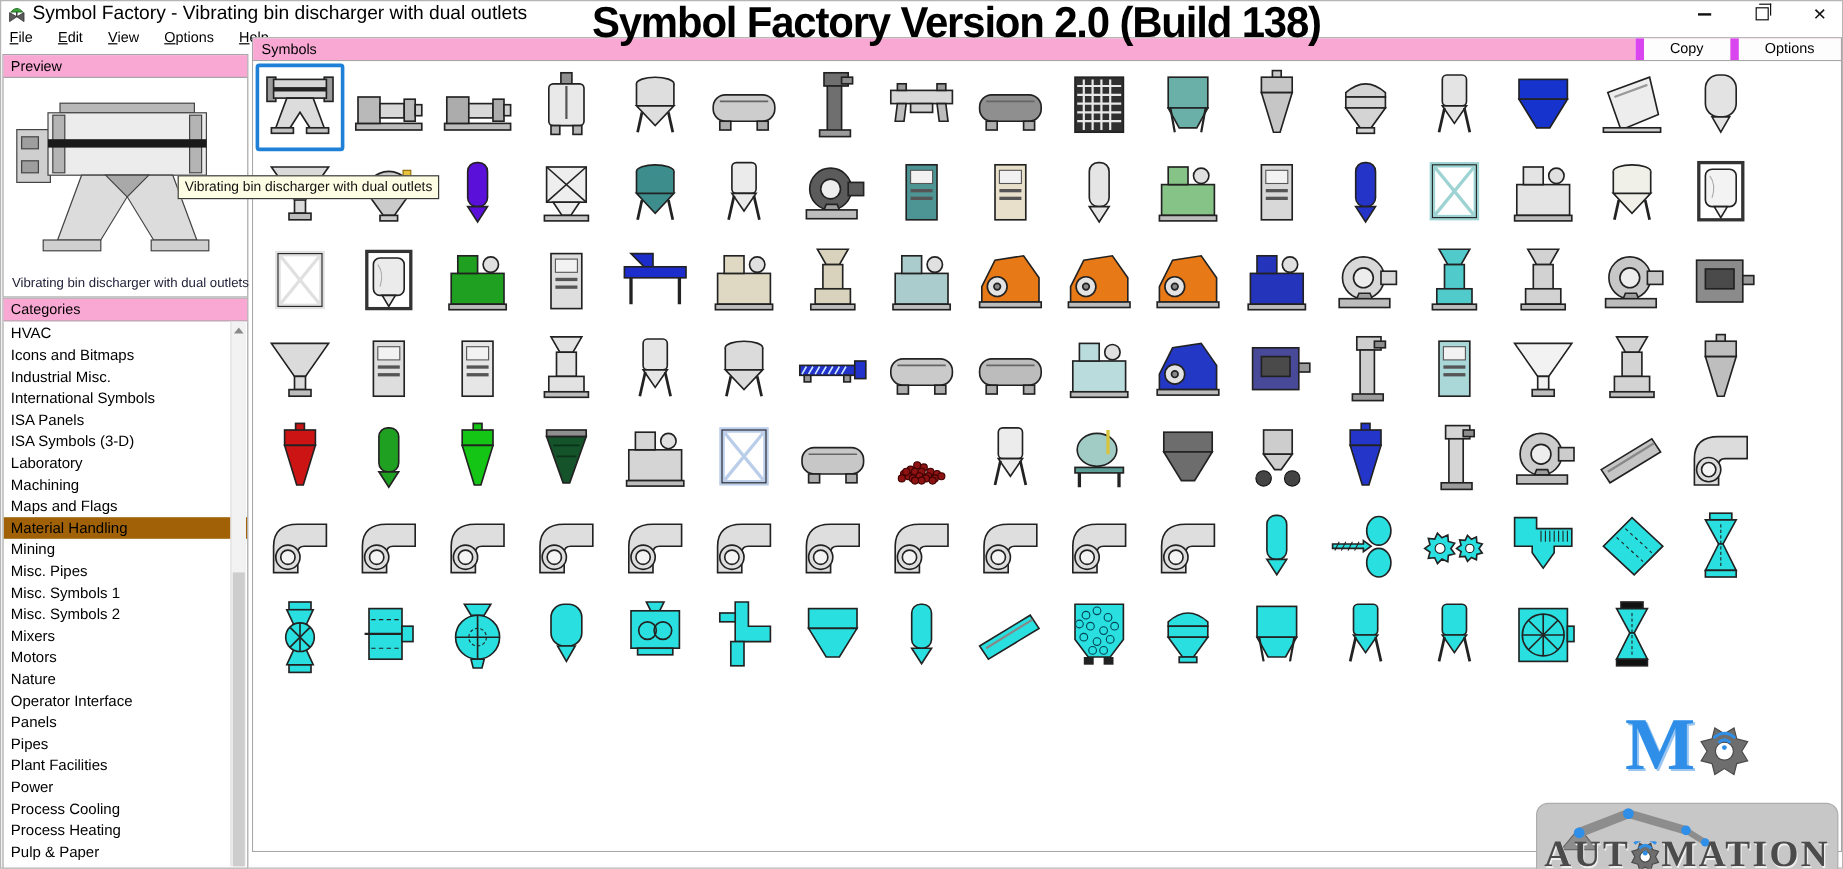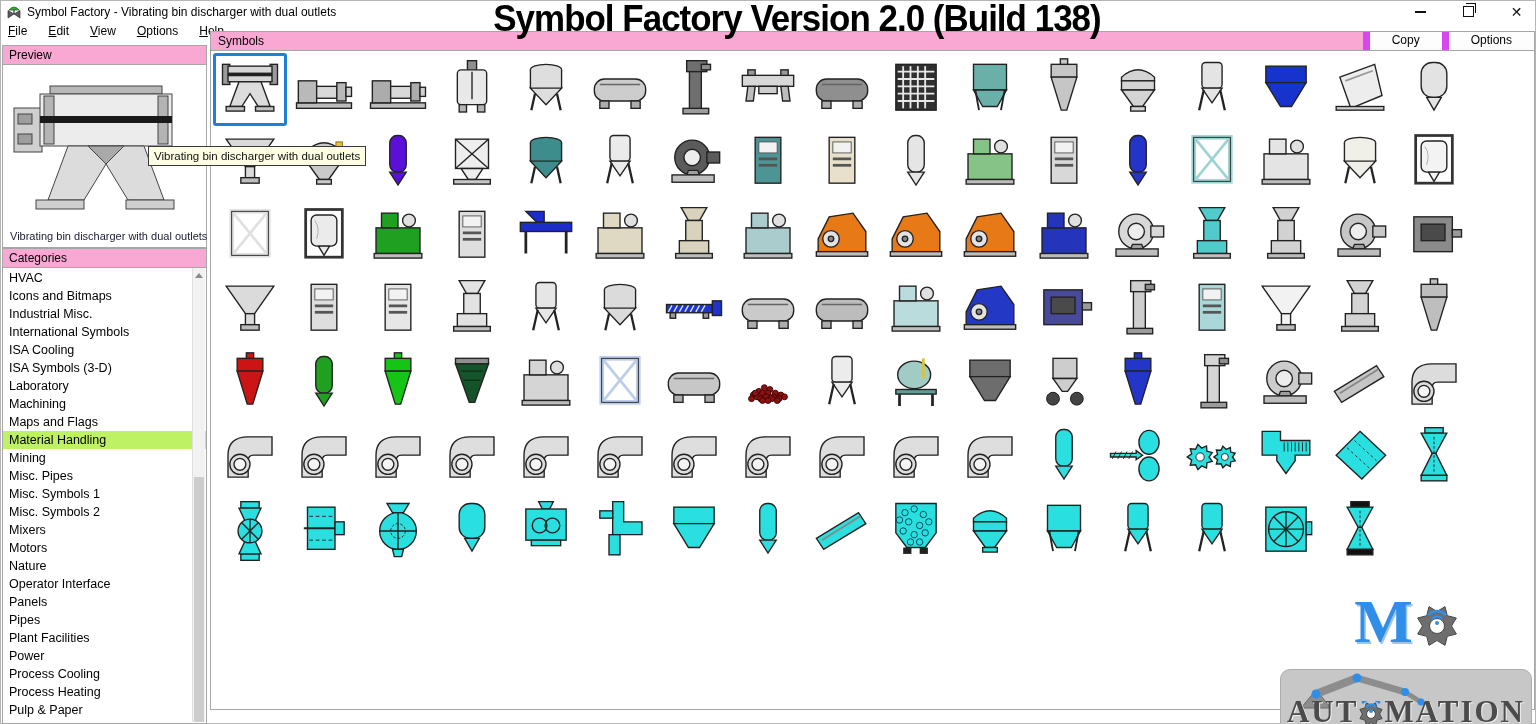--- a/index.html
+++ b/index.html
@@ -1,21 +1,21 @@
 <!DOCTYPE html>
 <html><head>
 <meta charset="utf-8">
 <style>
   html,body{margin:0;padding:0}
   body{width:1536px;height:724px;position:relative;overflow:hidden;background:#fff;
        font-family:"Liberation Sans",sans-serif;color:#000;box-shadow:inset 0 0 0 1px #b5b5b5}
   
   .titlebar{position:absolute;top:0;left:0;right:0;height:24px;display:flex;align-items:center}
   .app-icon{width:16px;height:16px;margin:0 5px 0 6px;flex:0 0 auto}
-  .title-text{font-size:12px;white-space:nowrap}
+  .title-text{font-size:16px;white-space:nowrap}
   .overlay-title{position:absolute;top:-4px;left:444px;width:706px;text-align:center;
        font-weight:bold;font-size:36px;letter-spacing:-1px;line-height:46px;color:#000;
        transform:scaleX(.97);transform-origin:center;pointer-events:none;z-index:5}
   .win-controls{position:absolute;right:12px;top:4px;display:flex;gap:33px;align-items:center;z-index:6}
   .wc{width:15px;height:15px;display:flex;align-items:center;justify-content:center}
   .min-glyph{width:11px;height:2px;background:#111}
   .restore-glyph{position:relative;width:9px;height:9px;border:1.4px solid #111;background:#fff}
   .restore-glyph::before{content:"";position:absolute;left:1.5px;top:-4.5px;width:9px;height:9px;
        border:1.4px solid #111;border-left:none;border-bottom:none}
   .close-glyph{font-size:14px;line-height:14px;color:#111}
@@ -27,21 +27,21 @@
   
   .panel{position:absolute;border:1px solid #a6a6a6;background:#fff;box-sizing:border-box}
   .panel-head{height:18px;border-bottom:1px solid #a6a6a6;display:flex;align-items:center;
        padding-left:6px;font-size:12px;background:#f9a8d4}
   #preview-panel{top:45px;left:2px;width:205px;height:203px}
   #preview-art{position:absolute;top:26px;left:7px}
   #preview-caption{position:absolute;left:7px;bottom:5px;font-size:11px;color:#22223a;white-space:nowrap}
   #categories-panel{top:248px;left:2px;width:205px;height:476px}
   #category-list{position:absolute;top:19px;left:0;right:0;bottom:0;overflow:hidden;border-top:1px solid #fff}
   .cat-item{height:18px;line-height:18px;padding-left:6px;font-size:12.5px;white-space:nowrap;cursor:default}
-  .cat-item.selected{background:#bef264}
+  .cat-item.selected{background:#a16207}
   
   .vscroll{position:absolute;top:19px;right:1px;bottom:1px;width:12px;background:#f2f2f2;
        border-left:1px solid #e0e0e0}
   .vs-up{height:14px;display:flex;align-items:center;justify-content:center}
   .vs-up .tri{width:0;height:0;border-left:4px solid transparent;border-right:4px solid transparent;
        border-bottom:5px solid #8a8a8a}
   .vs-thumb{position:absolute;left:1px;right:1px;top:46%;bottom:0;background:#cdcdcd}
   
   #symbols-panel{top:31px;left:210px;width:1325px;height:679px}
   #symbols-head{justify-content:flex-start;padding-left:7px}
@@ -124,21 +124,21 @@
   <div id="preview-caption">Vibrating bin discharger with dual outlets</div>
 </div>
 
 <div class="panel" id="categories-panel">
   <div class="panel-head">Categories</div>
   <div id="category-list">
       <div class="cat-item">HVAC</div>
       <div class="cat-item">Icons and Bitmaps</div>
       <div class="cat-item">Industrial Misc.</div>
       <div class="cat-item">International Symbols</div>
-      <div class="cat-item">ISA Cooling</div>
+      <div class="cat-item">ISA Panels</div>
       <div class="cat-item">ISA Symbols (3-D)</div>
       <div class="cat-item">Laboratory</div>
       <div class="cat-item">Machining</div>
       <div class="cat-item">Maps and Flags</div>
       <div class="cat-item selected">Material Handling</div>
       <div class="cat-item">Mining</div>
       <div class="cat-item">Misc. Pipes</div>
       <div class="cat-item">Misc. Symbols 1</div>
       <div class="cat-item">Misc. Symbols 2</div>
       <div class="cat-item">Mixers</div>

